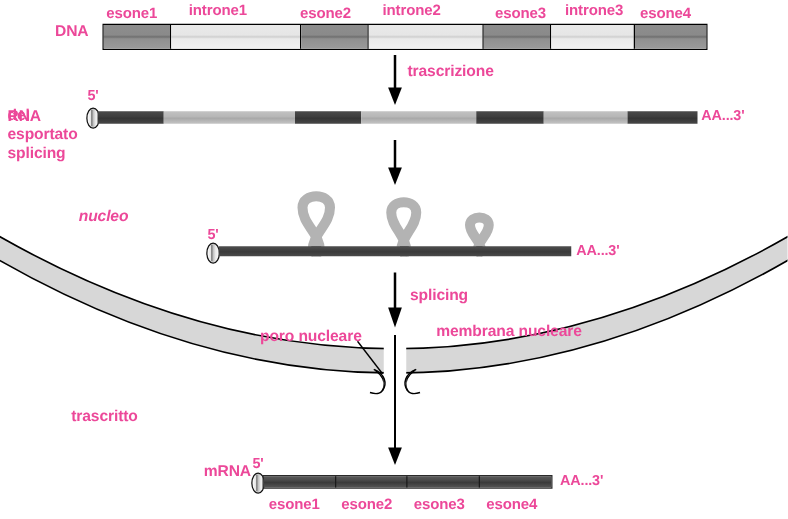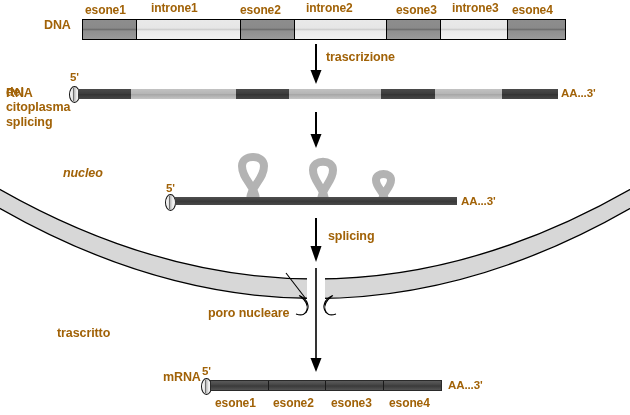--- a/index.html
+++ b/index.html
@@ -3,21 +3,21 @@
 <meta charset="utf-8">
 <title>Trascrizione e splicing</title>
 <style>
   html,body{margin:0;padding:0;background:#ffffff;}
   body{
     width:630px;height:415px;position:relative;overflow:hidden;
     font-family:"Liberation Sans","DejaVu Sans",sans-serif;
     color:#000;
   }
   .stage{position:absolute;left:0;top:0;width:630px;height:415px;}
-  .lbl{position:absolute;font-size:12.5px;font-weight:700;color:#a16207;white-space:nowrap;line-height:1.18;letter-spacing:-0.1px;}
+  .lbl{position:absolute;font-size:12.5px;font-weight:700;color:#ec4899;white-space:nowrap;line-height:1.18;letter-spacing:-0.1px;}
   .lbl.seg{font-size:12px;font-weight:700;}
   .lbl.prime{font-size:11.5px;font-weight:700;}
 
   
   .dnabar{position:absolute;display:flex;border:1px solid #000;box-sizing:border-box;}
   .dnabar .seg{height:100%;box-sizing:border-box;border-right:1px solid #000;position:relative;}
   .dnabar .seg:last-child{border-right:none;}
   .seg.exon{background:linear-gradient(to bottom,#8d8d8d 0%,#8a8a8a 42%,#6f6f6f 50%,#8f8f8f 58%,#9a9a9a 100%);}
   .seg.intron{background:linear-gradient(to bottom,#e9e9e9 0%,#e6e6e6 42%,#cfcfcf 50%,#eaeaea 58%,#f1f1f1 100%);}
 
@@ -122,21 +122,21 @@
     <div class="seg intron" style="width:92px;"></div>
     <div class="seg exon" style="width:54px;"></div>
     <div class="seg intron" style="width:68px;"></div>
     <div class="seg exon" style="width:57px;"></div>
   </div>
 
   <div class="lbl" style="left:326px;top:50px;">trascrizione</div>
 
   <div class="lbl" style="left:6px;top:86px;">RNA</div>
   <div class="lbl" style="left:6px;top:85px;">del</div>
-  <div class="lbl" style="left:6px;top:100px;">citoplasma</div>
+  <div class="lbl" style="left:6px;top:100px;">esportato</div>
   <div class="lbl" style="left:6px;top:115px;">splicing</div>
 
   <div class="lbl prime" style="left:70px;top:71px;">5'</div>
   <div class="cap" style="left:69px;top:86px;"></div>
 
   <div class="rnabar" style="left:78px;top:89px;width:480px;height:10px;">
     <div class="rseg exon" style="width:53px;"></div>
     <div class="rseg intron" style="width:105px;"></div>
     <div class="rseg exon" style="width:53px;"></div>
     <div class="rseg intron" style="width:92px;"></div>
@@ -157,21 +157,22 @@
               background:linear-gradient(to bottom,#4e4e4e,#3a3a3a 55%,#4a4a4a);"></div>
   <div style="position:absolute;left:320px;top:197px;width:66px;height:8px;
               background:linear-gradient(to bottom,#4e4e4e,#3a3a3a 55%,#4a4a4a);"></div>
   <div style="position:absolute;left:381px;top:197px;width:76px;height:8px;
               background:linear-gradient(to bottom,#4e4e4e,#3a3a3a 55%,#4a4a4a);"></div>
 
   <div class="lbl prime" style="left:461px;top:195px;">AA...3'</div>
 
   <div class="lbl" style="left:328px;top:229px;">splicing</div>
 
-  <div class="lbl" style="left:208px;top:262px;margin-top:44px;">poro nucleare</div>
+  <div class="lbl" style="left:208px;top:262px;">poro nucleare</div>
+  <div class="lbl" style="left:349px;top:258px;">membrana nucleare</div>
 
   <div class="lbl" style="left:57px;top:326px;">trascritto</div>
 
   <div class="lbl" style="left:163px;top:370px;">mRNA</div>
   <div class="lbl prime" style="left:202px;top:365px;">5'</div>
   <div class="cap" style="left:201px;top:378px;"></div>
 
   <div class="mrnabar" style="left:210px;top:380px;width:232px;height:11px;">
     <div class="mseg" style="width:58px;"></div>
     <div class="mseg" style="width:58px;"></div>

